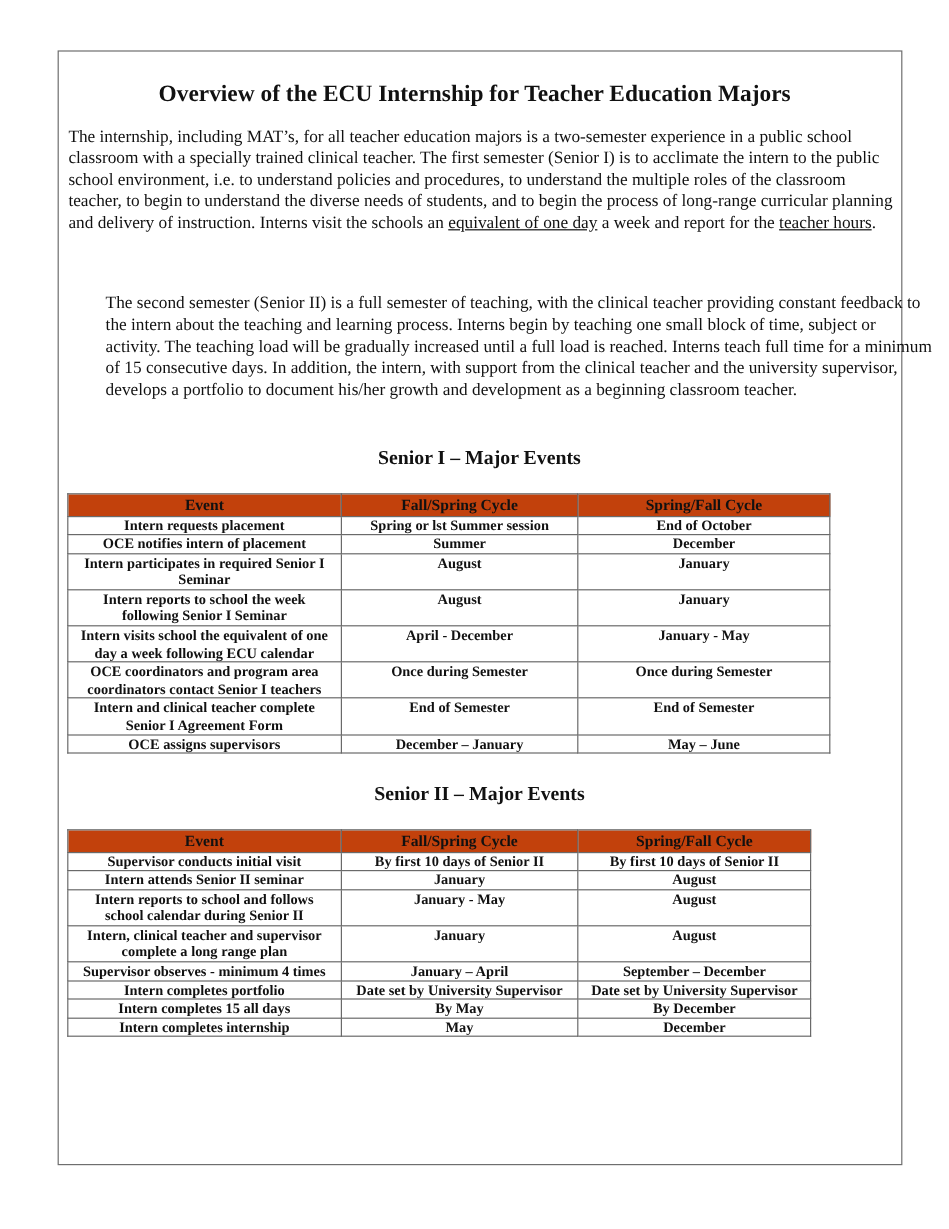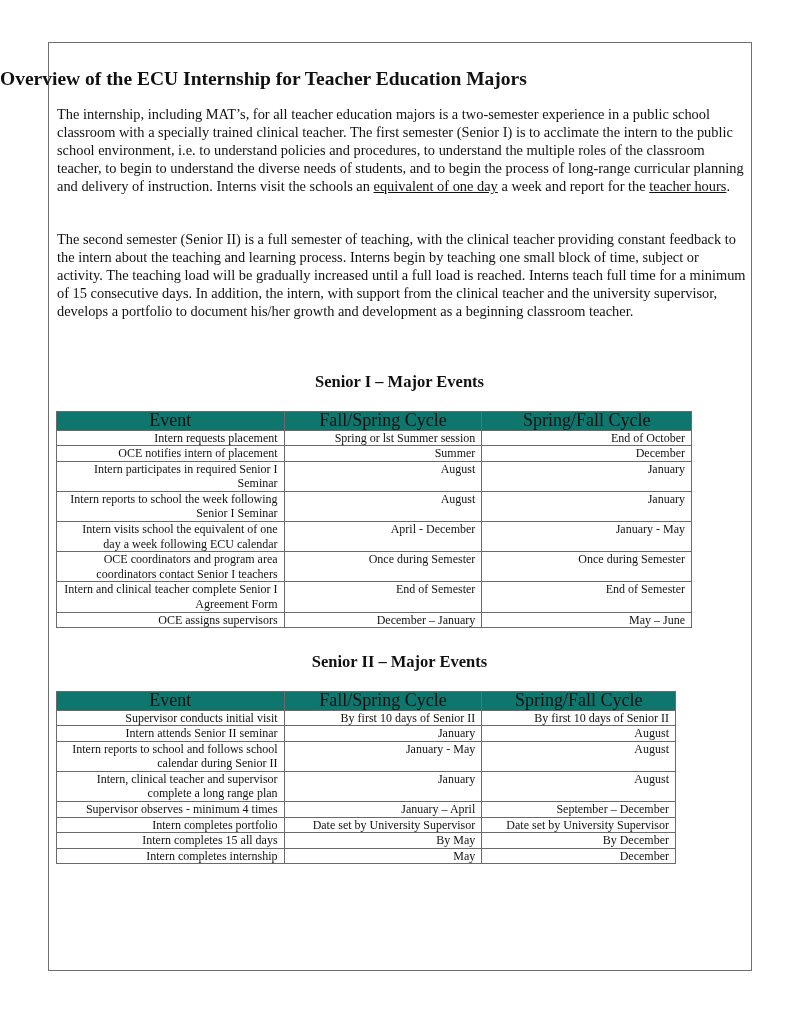--- a/index.html
+++ b/index.html
@@ -21,36 +21,37 @@
       width: 704px;
       height: 929px;
       border: 1px solid #6e6e6e;
       box-sizing: border-box;
     }
     .doc-title {
       position: absolute;
       left: 0;
       top: 66px;
       width: 791px;
+      text-align: center;
       font-size: 19.5px;
       font-weight: bold;
       margin: 0;
       line-height: 26px;
     }
     .para {
       position: absolute;
       left: 57px;
       width: 690px;
       margin: 0;
       font-size: 14.4px;
       line-height: 18px;
       text-align: left;
     }
     .para-1 { top: 105px; }
-    .para-2 { top: 230px; }
+    .para-2 { top: 244px; margin-left: 31px; }
     .para b { font-weight: normal; }
     .para u { text-decoration: underline; }
 
     .section-heading {
       position: absolute;
       left: 0;
       width: 799px;
       text-align: center;
       font-size: 16.5px;
       font-weight: bold;
@@ -66,27 +67,27 @@
       border-collapse: collapse;
       font-size: 12px;
       line-height: 14.6px;
     }
     table.events-1 { top: 411px; width: 636px; }
     table.events-2 { top: 691px; width: 620px; }
     table.events th, table.events td {
       border: 1px solid #6a6a6a;
       vertical-align: top;
       padding: 0 6px;
-      text-align: right;
-      font-weight: normal;
+      text-align: center;
+      font-weight: bold;
     }
     table.events th {
-      background: #0f766e;
-      font-weight: normal;
-      font-size: 18px;
+      background: #c2410c;
+      font-weight: bold;
+      font-size: 13px;
       line-height: 17.5px;
       text-align: center;
       padding: 0 4px;
     }
     table.events-1 col.c1 { width: 228px; }
     table.events-1 col.c2 { width: 198px; }
     table.events-1 col.c3 { width: 210px; }
     table.events-2 col.c1 { width: 228px; }
     table.events-2 col.c2 { width: 198px; }
     table.events-2 col.c3 { width: 194px; }

